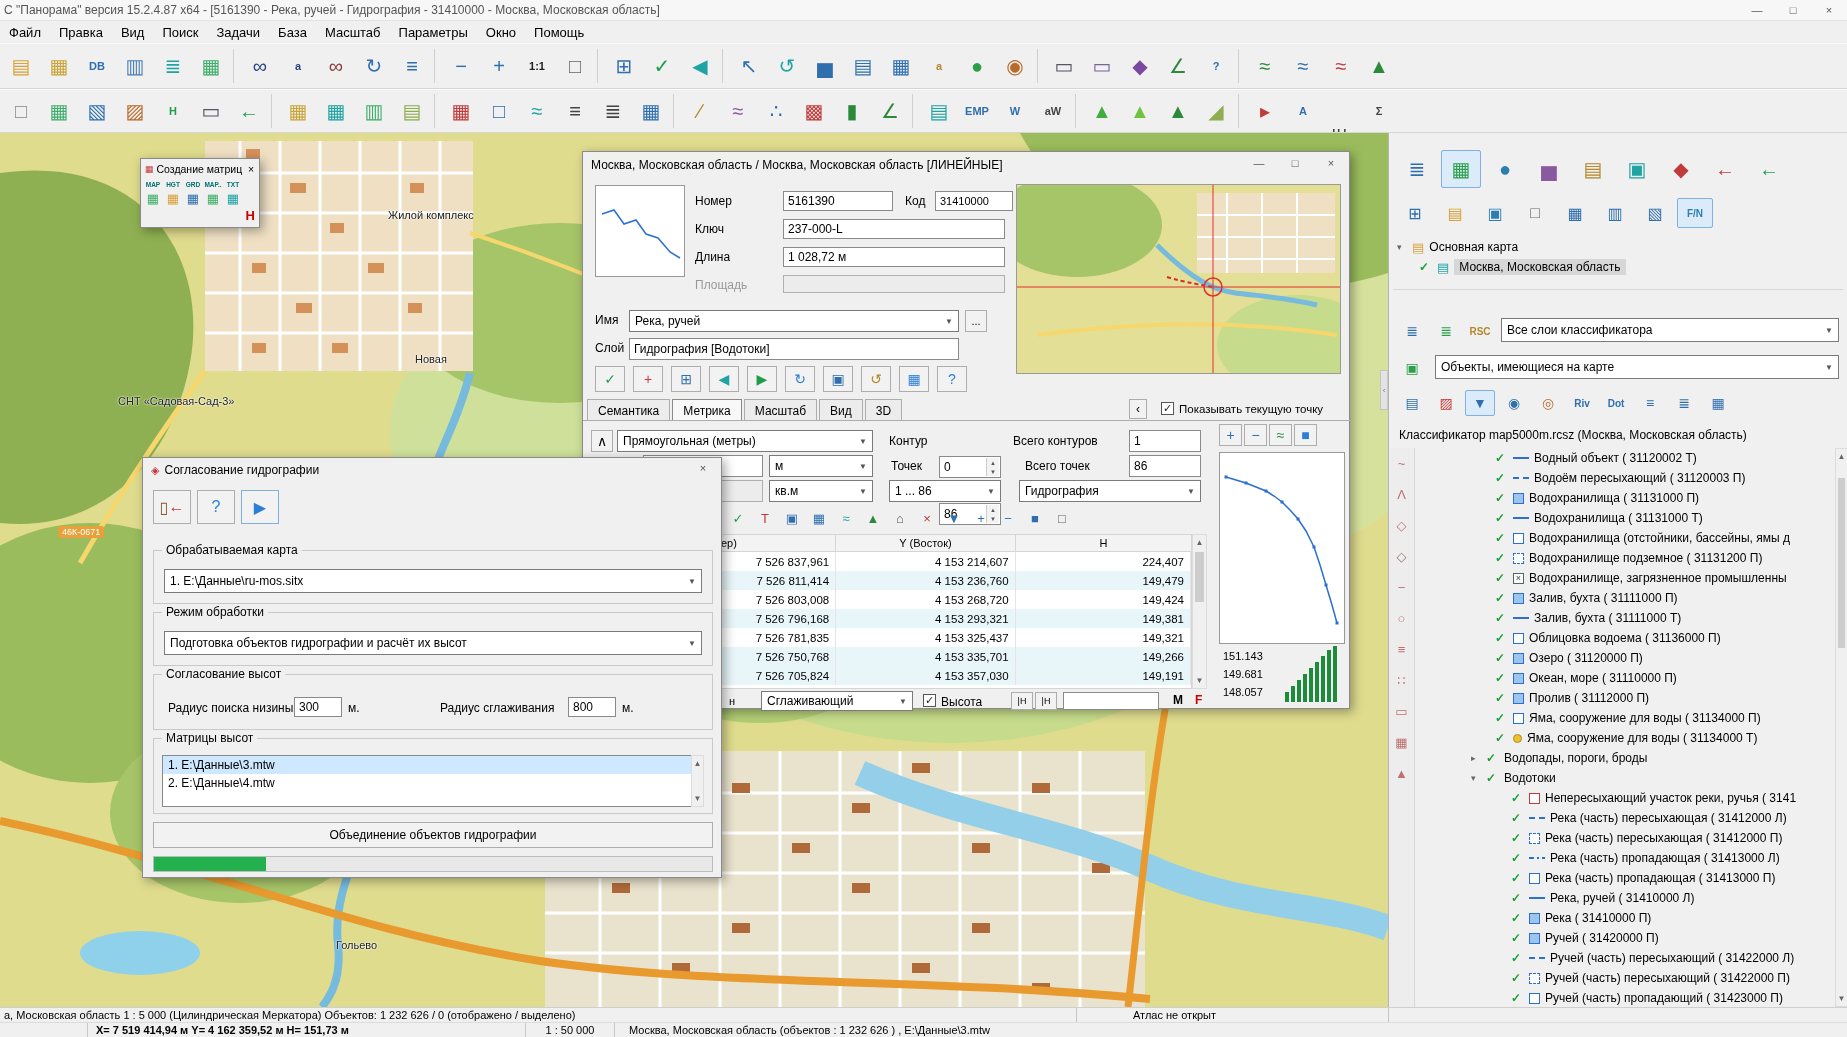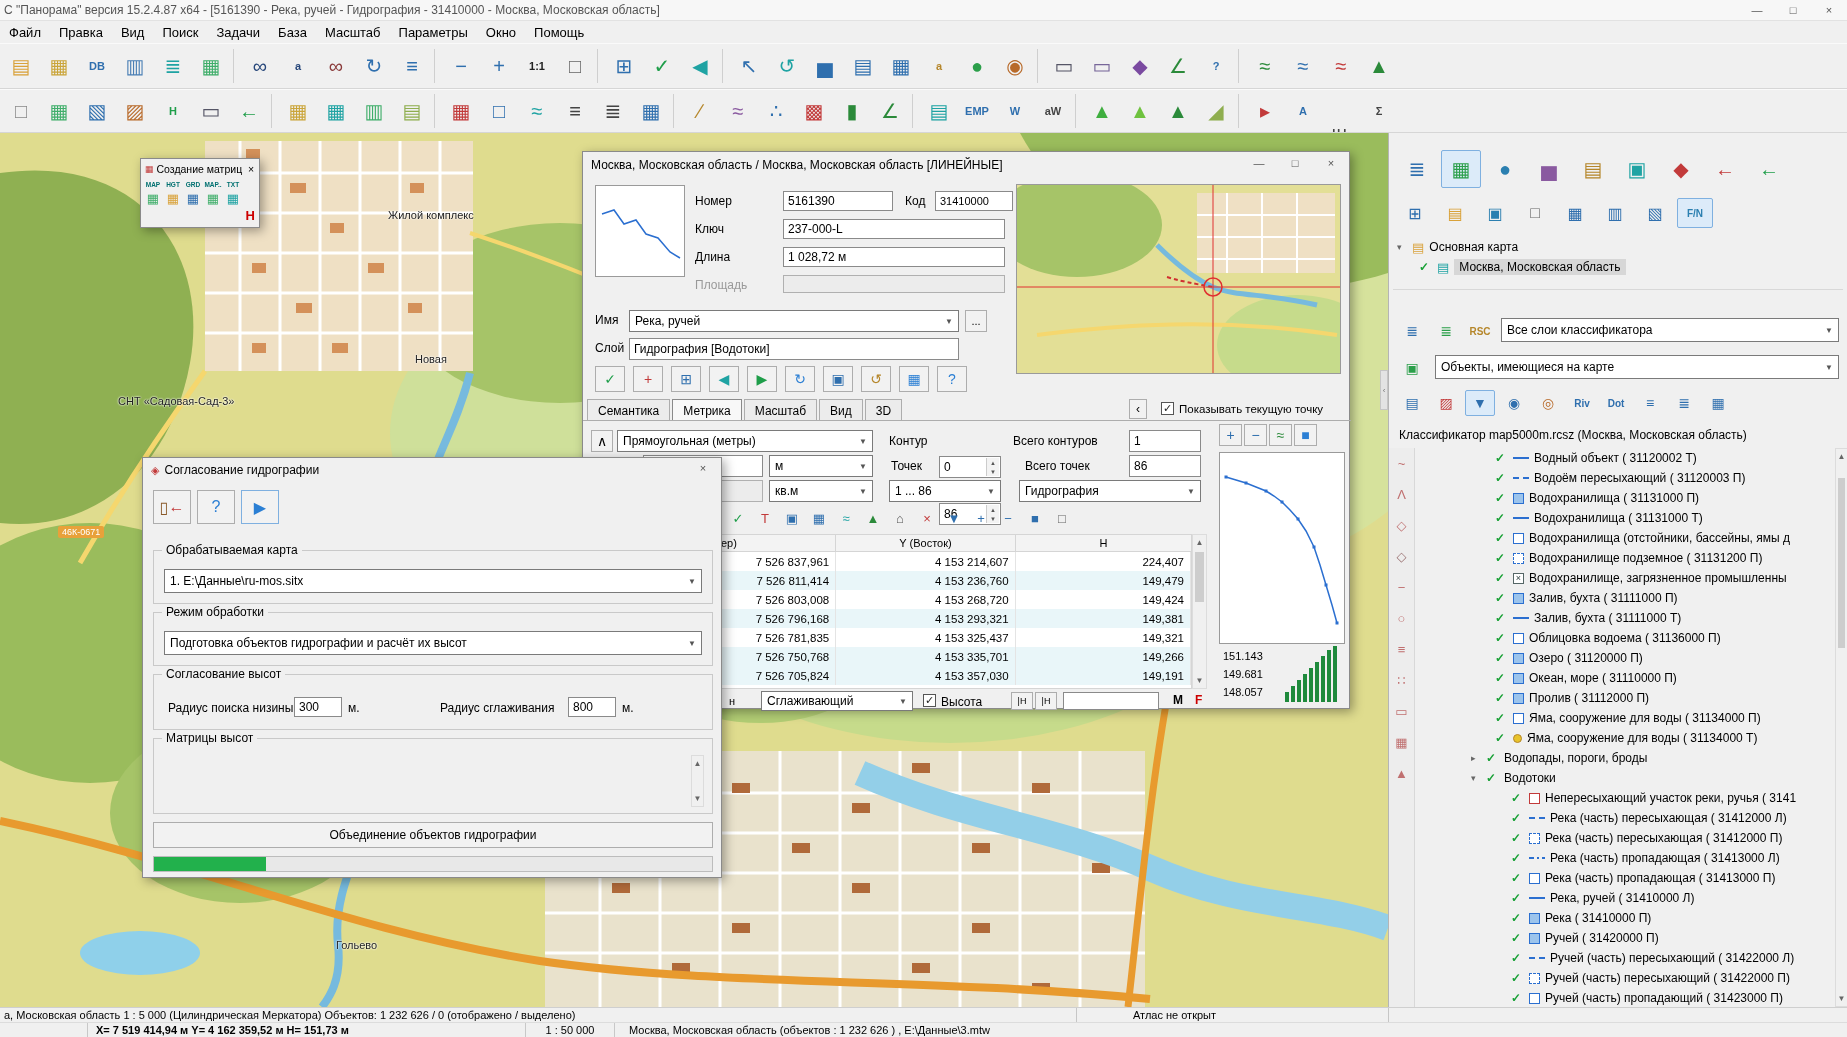--- a/index.html
+++ b/index.html
@@ -1138,20 +1138,24 @@
     <span class="abs lbl" style="left:194px;top:26px;">м.</span>
     <span class="abs lbl" style="left:286px;top:26px;">Радиус сглаживания</span>
     <div class="sunken abs" style="left:414px;top:22px;width:48px;height:20px;">
         <span>800</span>
       </div>
     <span class="abs lbl" style="left:468px;top:26px;">м.</span>
   </div>
 
   <div class="groupbox" style="left:10px;top:280px;width:560px;height:76px;">
     <span class="group-label">Матрицы высот</span>
+    <div class="abs" id="matrices-list" style="left:8px;top:16px;width:530px;height:52px;background:#fff;border:1px solid #8a8a8a;overflow:hidden;">
+        <div class="list-item sel2">1. E:\Данные\3.mtw</div>
+        <div class="list-item">2. E:\Данные\4.mtw</div>
+      </div>
     <div class="scroll" style="right:8px;top:16px;width:13px;height:52px;">
       <div class="sarr">▲</div>
       <div class="sarr" style="position:absolute;bottom:0;width:100%;">▼</div>
     </div>
   </div>
 
   <div class="btn abs" style="left:10px;top:364px;width:560px;height:26px;font-size:12px;">
     <span>Объединение объектов гидрографии</span>
   </div>
 

